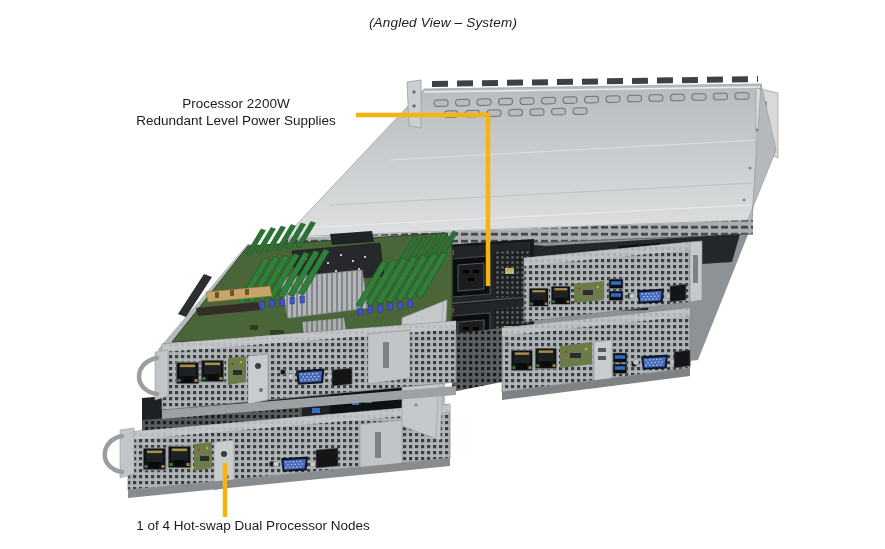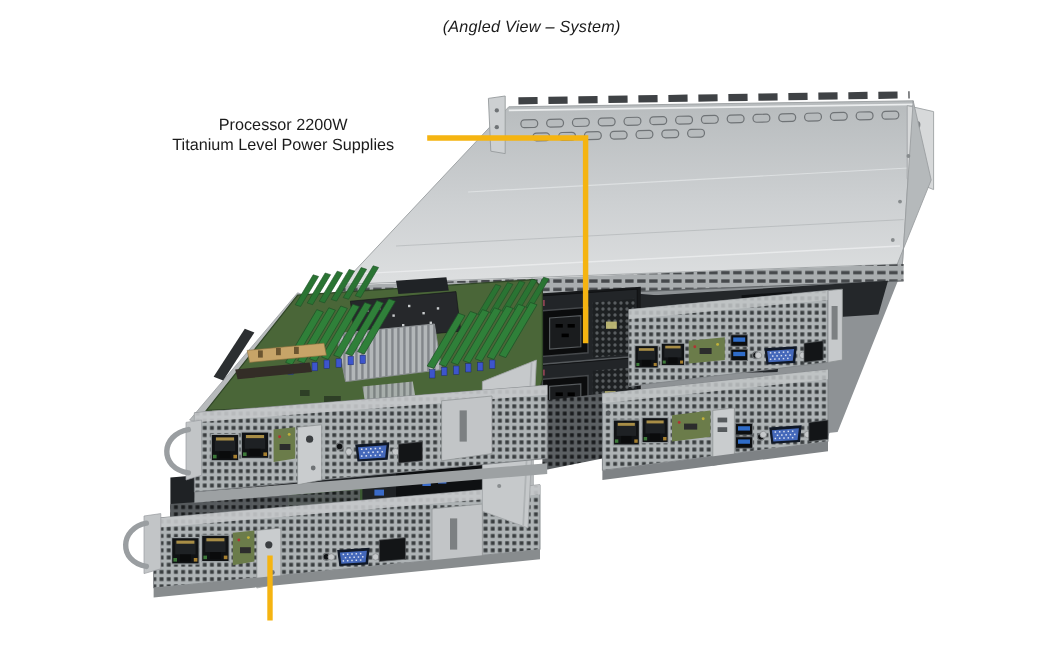--- a/index.html
+++ b/index.html
@@ -391,17 +391,18 @@
   </g>
 
   <polyline fill="none" stroke-width="4.5" points="356,115 488,115 488,286" stroke="#F5B411"></polyline>
   <polyline fill="none" stroke-width="4.5" points="225,463 225,517" stroke="#F5B411"></polyline>
 </svg>
 
 <div class="label title" style="left:243px;top:15px;width:400px;">(Angled View – System)</div>
 
 <div class="label" style="left:110px;top:96px;width:252px;">
   <span>Processor 2200W</span><br>
-  <span>Titanium Level Power Supplies</span>
+  <span>Redundant Level Power Supplies</span>
 </div>
 
+<div class="label" style="left:118px;top:518px;width:270px;">1 of 4 Hot-swap Dual Processor Nodes</div>
 
 </div>
 
 </body></html>

